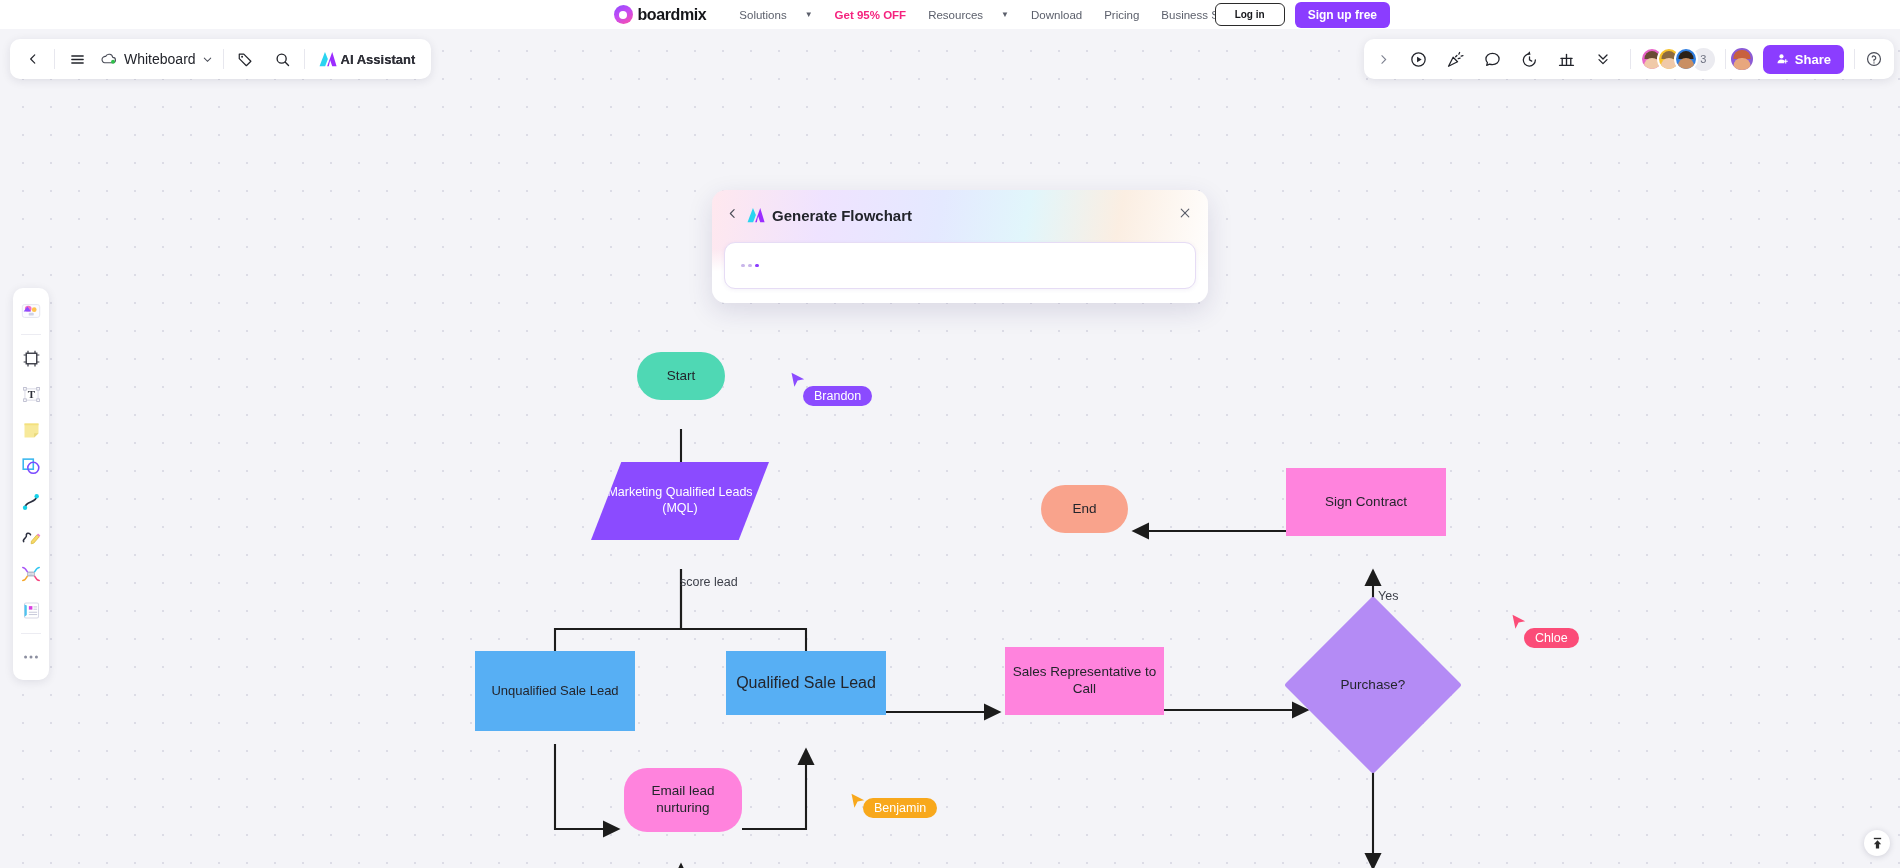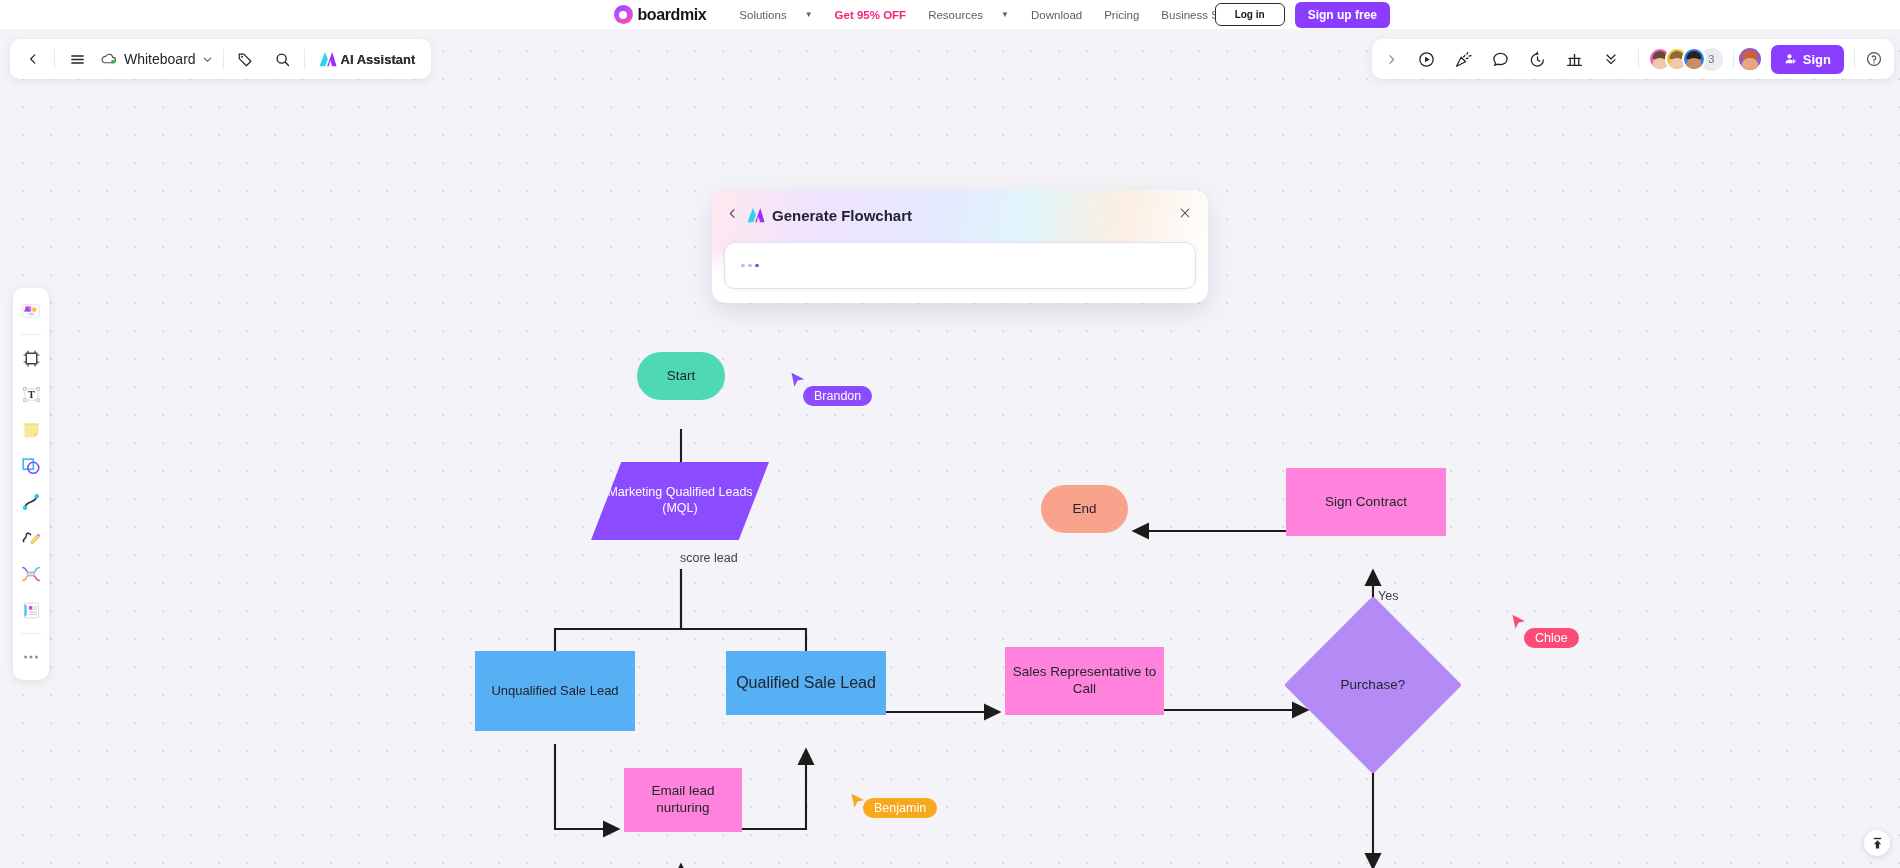--- a/index.html
+++ b/index.html
@@ -236,38 +236,38 @@
         </div>
         <div class="node" style="left: 591px; top: 433px; width: 178px; height: 78px; background: rgb(139, 75, 255); color: rgb(255, 255, 255); font-size: 12.5px; clip-path: polygon(17% 0%, 100% 0%, 83% 100%, 0% 100%); padding: 0px 10px;">
           <span>Marketing Qualified Leads (MQL)</span>
         </div>
         <div class="node" style="left: 475px; top: 622px; width: 160px; height: 80px; background: rgb(87, 175, 244); color: rgb(35, 37, 44); font-size: 13px; padding: 0px 6px;">
           <span>Unqualified Sale Lead</span>
         </div>
         <div class="node" style="left: 726px; top: 622px; width: 160px; height: 64px; background: rgb(87, 175, 244); color: rgb(35, 37, 44); font-size: 16px; padding: 0px 6px;">
           <span>Qualified Sale Lead</span>
         </div>
-        <div class="node" style="left: 624px; top: 739px; width: 118px; height: 64px; background: rgb(255, 131, 221); color: rgb(35, 37, 44); font-size: 13.5px; padding: 12px 6px;">
+        <div class="node" style="left: 624px; top: 739px; width: 118px; height: 64px; background: rgb(255, 131, 221); color: rgb(35, 37, 44); font-size: 13.5px; padding: 12px 6px; border-radius: 23px;">
           <span>Email lead nurturing</span>
         </div>
         <div class="node" style="left: 1005px; top: 618px; width: 159px; height: 68px; background: rgb(255, 131, 221); color: rgb(35, 37, 44); font-size: 13.5px; padding: 0px 6px;">
           <span>Sales Representative to Call</span>
         </div>
         <div class="node" style="left: 1310px; top: 593px; width: 126px; height: 126px; background: rgb(180, 139, 245); color: rgb(35, 37, 44); font-size: 13.5px; transform: rotate(45deg); border-radius: 3px;">
           <span style="display: block; transform: rotate(-45deg);">Purchase?</span>
         </div>
         <div class="node" style="left: 1286px; top: 439px; width: 160px; height: 68px; background: rgb(255, 131, 221); color: rgb(35, 37, 44); font-size: 13.5px; padding: 0px 6px;">
           <span>Sign Contract</span>
         </div>
         <div class="node" style="left: 1041px; top: 456px; width: 87px; height: 48px; background: rgb(249, 163, 140); border-radius: 24px; color: rgb(35, 37, 44); font-size: 13.5px;">
           <span>End</span>
         </div>
       </div>
     <div id="flow-edge-labels">
-        <div class="edge-label" style="left: 680px; top: 522px;">score lead</div>
+        <div class="edge-label" style="left: 680px; top: 546px;">score lead</div>
         <div class="edge-label" style="left: 1378px; top: 560px;">Yes</div>
       </div>
   </div>
 
   <div id="cursor-layer">
       <div class="cursor-tag" style="left: 790px; top: 343px;">
         <svg width="16" height="18" viewBox="0 0 16 18" style="position: absolute; left: 0px; top: 0px;">
           <path d="M1.5 0.8 L14.2 7.2 L7.6 8.6 L4.4 14.8 Z" fill="#8b4bff"></path>
         </svg>
         <div class="name" style="background: rgb(139, 75, 255); left: 13px; top: 14px;">Brandon</div>
@@ -522,21 +522,21 @@
     <div class="avatar-hair" style="background:#c8613e;width:17px;height:9px;"></div>
     <div class="avatar-face" style="background:#e8a77e;width:17px;height:14px;"></div>
   </div>
 
   <button id="share-btn">
     <svg width="14" height="14" viewBox="0 0 24 24" fill="#fff">
       <circle cx="9.4" cy="7.6" r="3.6"></circle>
       <path d="M2.6 19.4 C 2.6 15.4 5.6 13 9.4 13 C 11.3 13 13 13.6 14.3 14.6 L14.3 19.4 Z"></path>
       <path d="M17.6 12.4 L17.6 15 L20.2 15 L20.2 16.9 L17.6 16.9 L17.6 19.5 L15.7 19.5 L15.7 16.9 L13.1 16.9 L13.1 15 L15.7 15 L15.7 12.4 Z"></path>
     </svg>
-    <span>Sign</span>
+    <span>Share</span>
   </button>
 
   <div class="tb-sep" style="margin:0 8px 0 10px;"></div>
 
   <div class="tb-btn" style="padding:0 7px 0 2px;">
     <svg width="18" height="18" viewBox="0 0 24 24" fill="none" stroke="#4a4d58" stroke-width="1.6">
       <circle cx="12" cy="12" r="8.6"></circle>
       <path d="M9.6 9.4 A2.5 2.5 0 1 1 12 13 L12 14.6" stroke-linecap="round"></path>
       <circle cx="12" cy="17.2" r="0.95" fill="#4a4d58" stroke="none"></circle>
     </svg>

